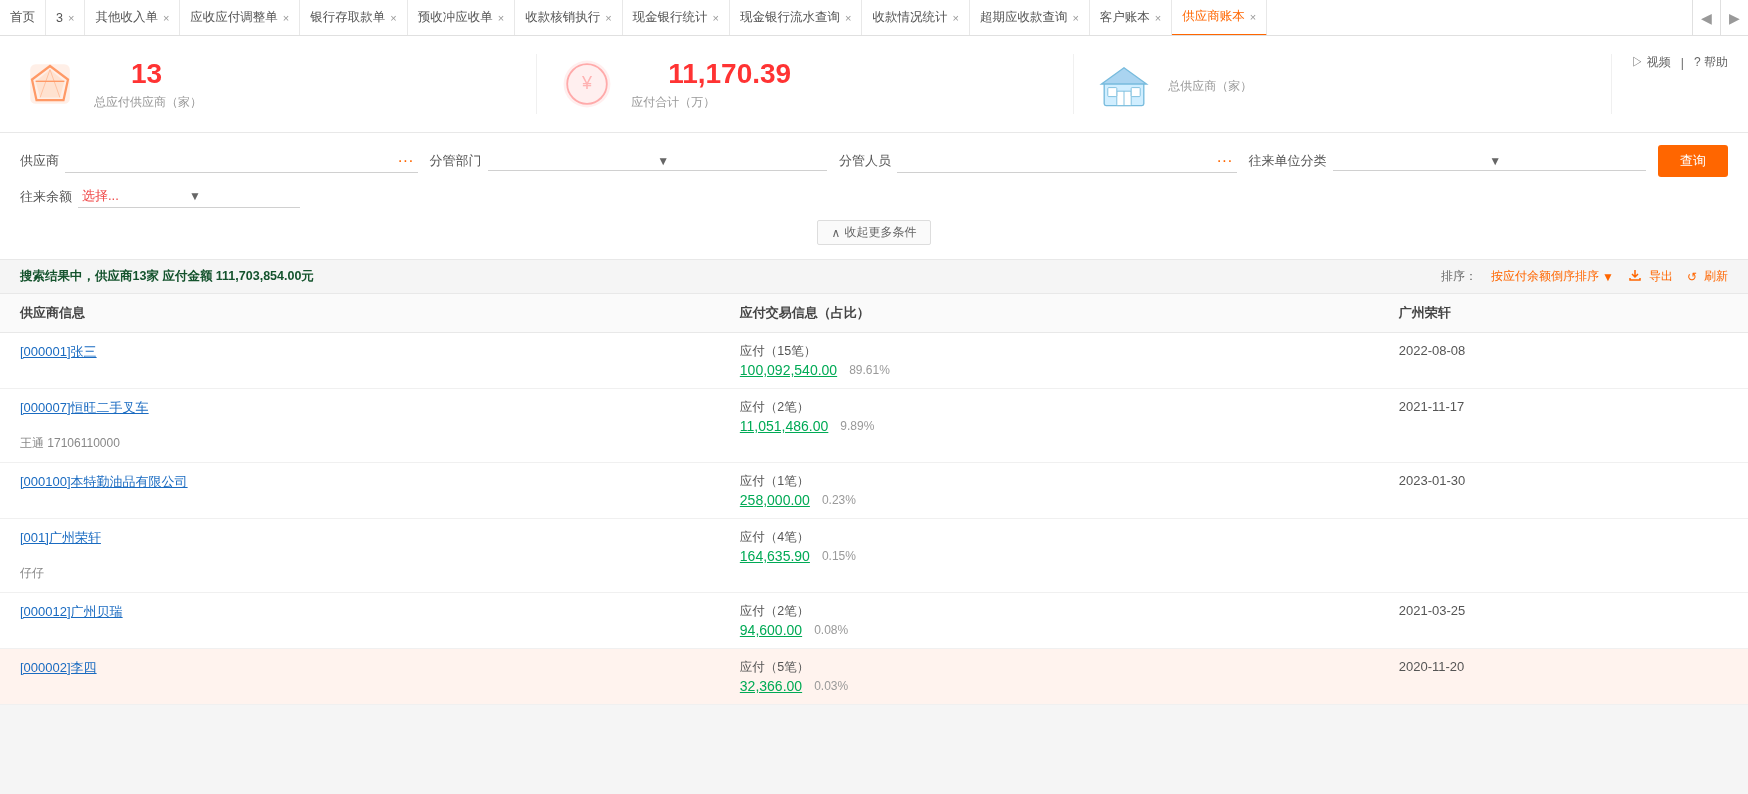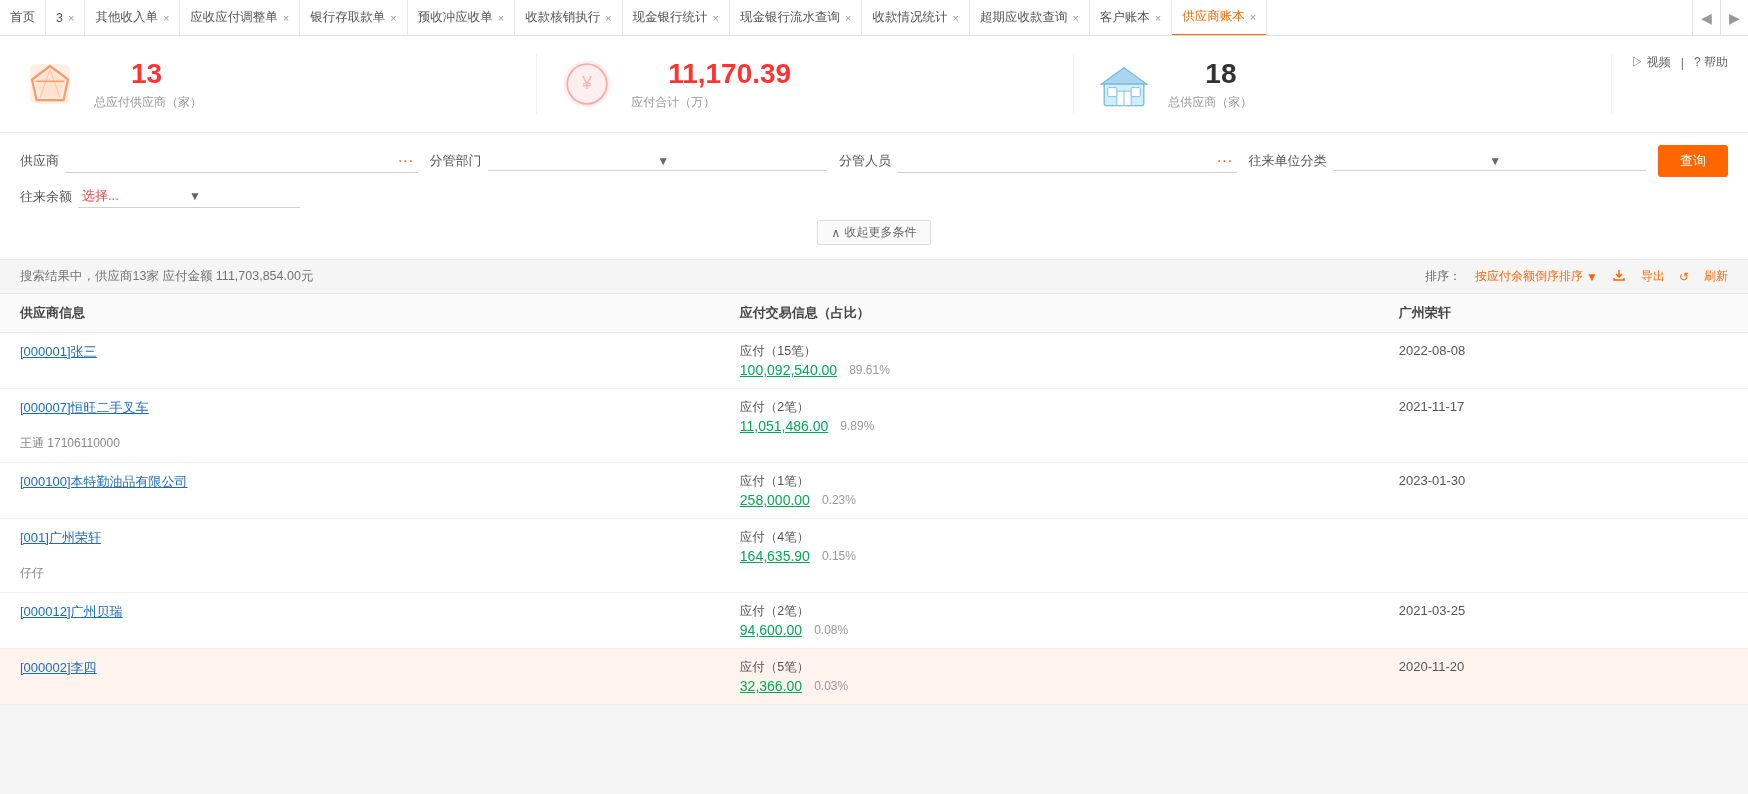--- a/index.html
+++ b/index.html
@@ -192,39 +192,39 @@
     .results-bar {
       display: flex;
       align-items: center;
       justify-content: space-between;
       padding: 8px 20px;
       background: #f5f5f5;
       border-bottom: 1px solid #e8e8e8;
       font-size: 12.5px;
       color: #555;
     }
-    .results-bar .result-text { color: #737373; }
+    .results-bar .result-text { color: #14532d; font-weight: bold; }
     .results-bar .actions {
       display: flex;
       align-items: center;
       gap: 14px;
     }
     .sort-label { color: #666; font-size: 12px; }
     .sort-select {
       display: inline-flex;
       align-items: center;
       gap: 3px;
       color: #ff6600;
       font-size: 12px;
       cursor: pointer;
     }
     .action-btn {
       display: flex;
       align-items: center;
-      gap: 15px;
+      gap: 7px;
       color: #ff6600;
       font-size: 12px;
       cursor: pointer;
     }
     .action-btn svg { width: 14px; height: 14px; }
 
     
     .main-table {
       width: 100%;
       border-collapse: collapse;
@@ -336,21 +336,20 @@
         <svg viewBox="0 0 60 60" fill="none" xmlns="http://www.w3.org/2000/svg">
           <rect x="8" y="28" width="44" height="26" rx="2" fill="#d0eeff" stroke="#77bbdd" stroke-width="1.5"></rect>
           <polygon points="5,30 30,12 55,30" fill="#aad4f0" stroke="#77bbdd" stroke-width="1.5"></polygon>
           <rect x="22" y="38" width="16" height="16" rx="1" fill="#fff" stroke="#77bbdd" stroke-width="1"></rect>
           <rect x="12" y="34" width="10" height="10" rx="1" fill="#fff" stroke="#77bbdd" stroke-width="1"></rect>
           <rect x="38" y="34" width="10" height="10" rx="1" fill="#fff" stroke="#77bbdd" stroke-width="1"></rect>
           <line x1="30" y1="38" x2="30" y2="54" stroke="#77bbdd" stroke-width="1"></line>
         </svg>
       </div>
       <div class="summary-info">
-        <div class="summary-number" style="color:#333;">18</div>
         <div class="summary-label">总供应商（家）</div>
       </div>
     </div>
 
     <div class="summary-actions">
       <span>
         <span>▷</span>
         <span>视频</span>
       </span>
       <span class="sep">|</span>

